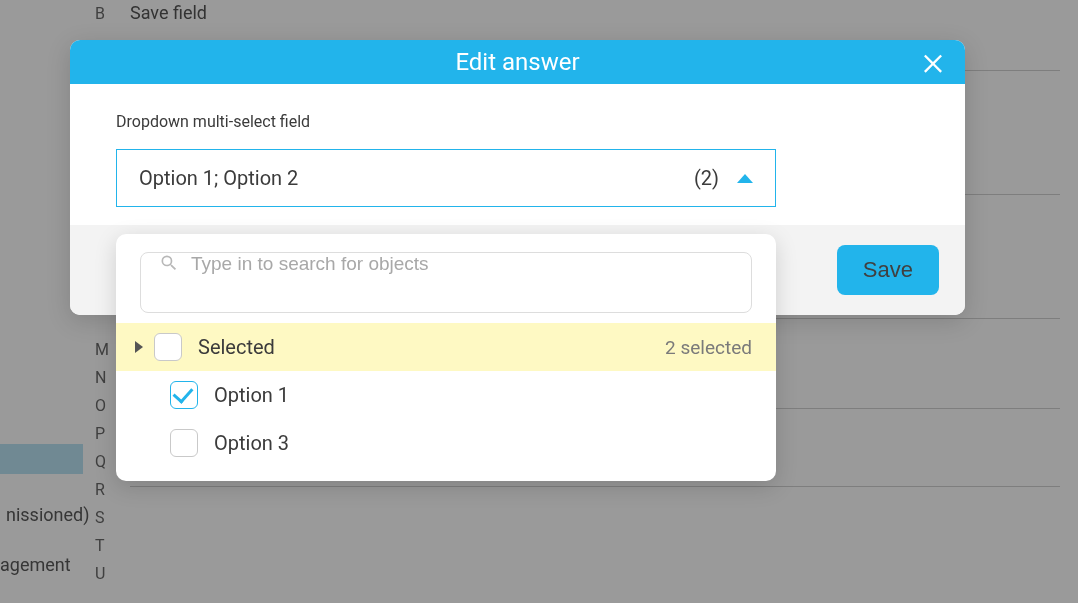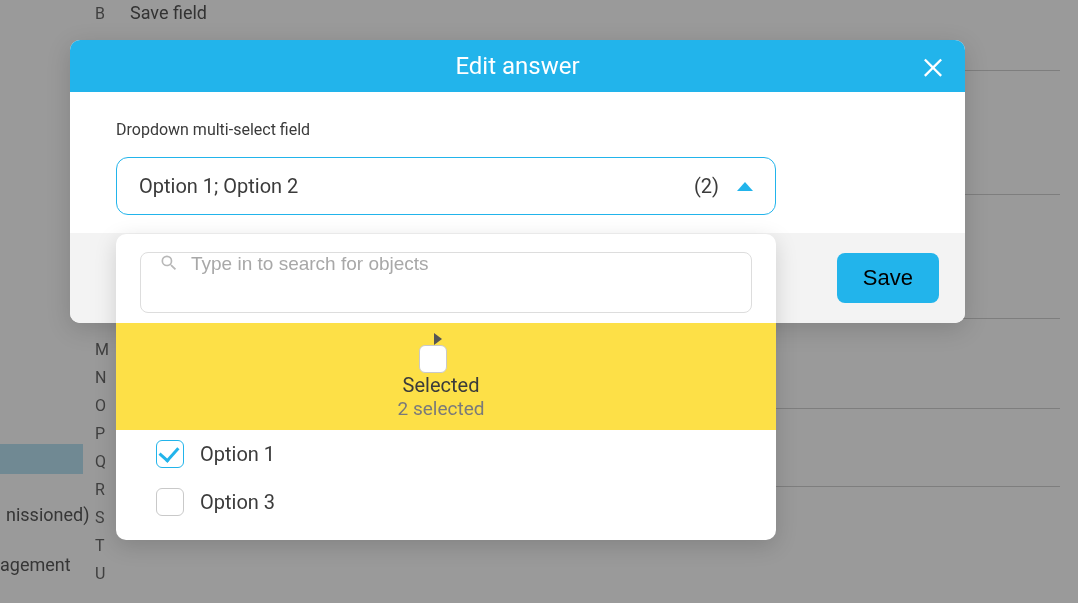--- a/index.html
+++ b/index.html
@@ -38,53 +38,53 @@
     position: absolute; inset:0; background: rgba(30,30,30,0.45);
   }
 
   
   .modal {
     position: absolute; left: 70px; top: 40px; width: 895px;
     background: #fff; border-radius: 10px; overflow: visible;
     box-shadow: 0 6px 24px rgba(0,0,0,0.15);
   }
   .modal-header {
-    background: #22b4eb; height: 52px; border-radius: 10px 10px 0 0;
+    background: #22b4eb; height: 44px; border-radius: 10px 10px 0 0;
     display:flex; align-items:center; justify-content:center; position:relative;
   }
   .modal-title { color:#fff; font-size:24px; font-weight:400; }
   .modal-close {
     position:absolute; right:18px; top:50%; transform:translateY(-50%);
     color:#fff; cursor:pointer;
   }
   .modal-close svg { width:28px; height:28px; display:block; }
 
   .modal-body { padding: 28px 46px 0 46px; background:#fff; }
   .field-label { color:#3b3b3b; font-size:16px; margin-bottom:18px; }
 
   .select-box {
-    border: 1px solid #22b4eb; border-radius: 12px; height:58px;
+    border: 1px solid #22b4eb; border-radius: 0; height:58px;
     display:flex; align-items:center; padding: 0 22px;
     color:#3b3b3b; font-size:20px; position:relative;
     width: 660px;
   }
   .select-box .value { flex:1; }
   .select-box .count { color:#3b3b3b; margin-right:18px; }
   .caret-up {
     width:0; height:0; border-left:8px solid transparent; border-right:8px solid transparent;
     border-bottom:9px solid #22b4eb;
   }
 
   .modal-footer {
     background:#f3f3f3; border-radius: 0 0 10px 10px;
     display:flex; justify-content:flex-end; padding: 20px 26px;
     margin-top:18px;
   }
   .save-btn {
-    background:#22b4eb; color:#000000; border:none; border-radius:8px;
+    background:#22b4eb; color:#404040; border:none; border-radius:8px;
     font-size:22px; padding:12px 26px; cursor:pointer;
   }
 
   
   .dropdown-panel {
     position:absolute; left: 116px; top: 234px; width: 660px;
     background:#fff; border-radius:10px; box-shadow: 0 6px 22px rgba(0,0,0,0.15);
     padding: 18px 0 14px 0;
   }
   .search-wrap { padding: 0 24px 10px 24px; }
@@ -116,23 +116,23 @@
   .checkbox.checked { border-color:#22b4eb; }
   .checkbox.checked::after {
     content:""; position:absolute; left:6px; top:2px; width:9px; height:15px;
     border-right:3px solid #22b4eb; border-bottom:3px solid #22b4eb;
     transform: rotate(42deg);
   }
 
   .row-label { flex:1; }
   .row-meta { color:#7a7a7a; font-size:19px; }
 
-  .group-selected { background:#fde047;flex-direction:column; }
-
-  .option-row { padding-left: 40px; }
+  .group-selected { background:#fef9c3; }
+
+  .option-row { padding-left: 54px; }
 
 </style>
 </head>
 <body>
 
 <div class="bg">
   <div class="bg-selected"></div>
   <div class="bg-letters">
     <span>B</span>
     <span></span>

